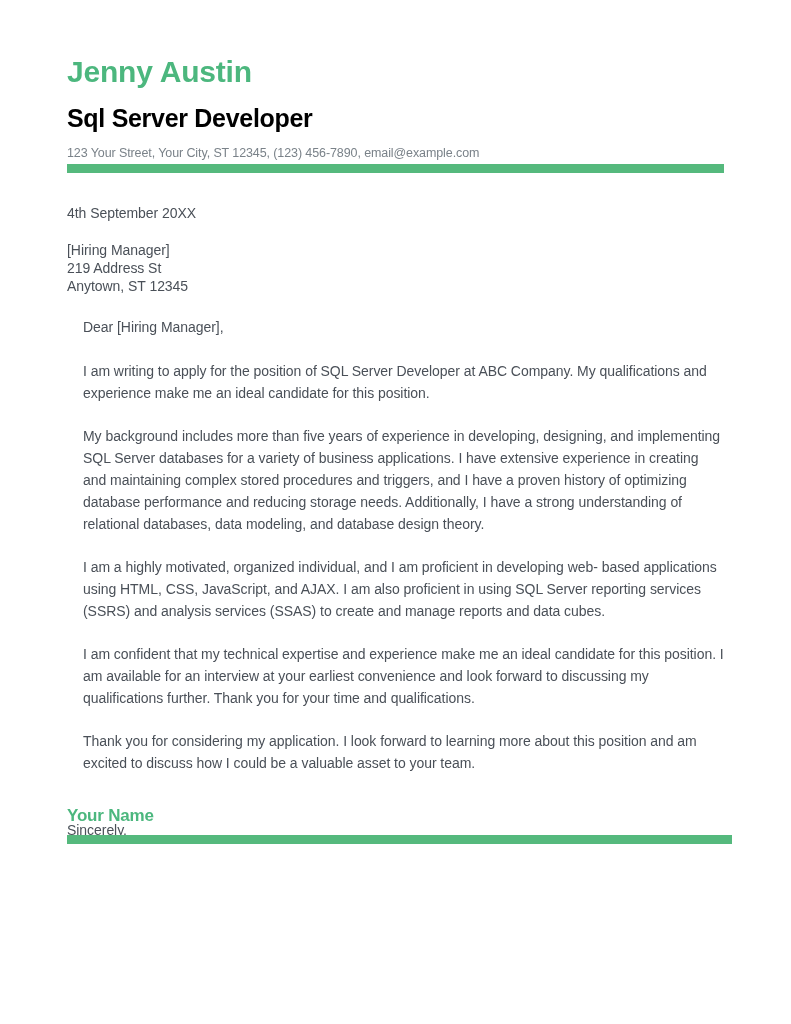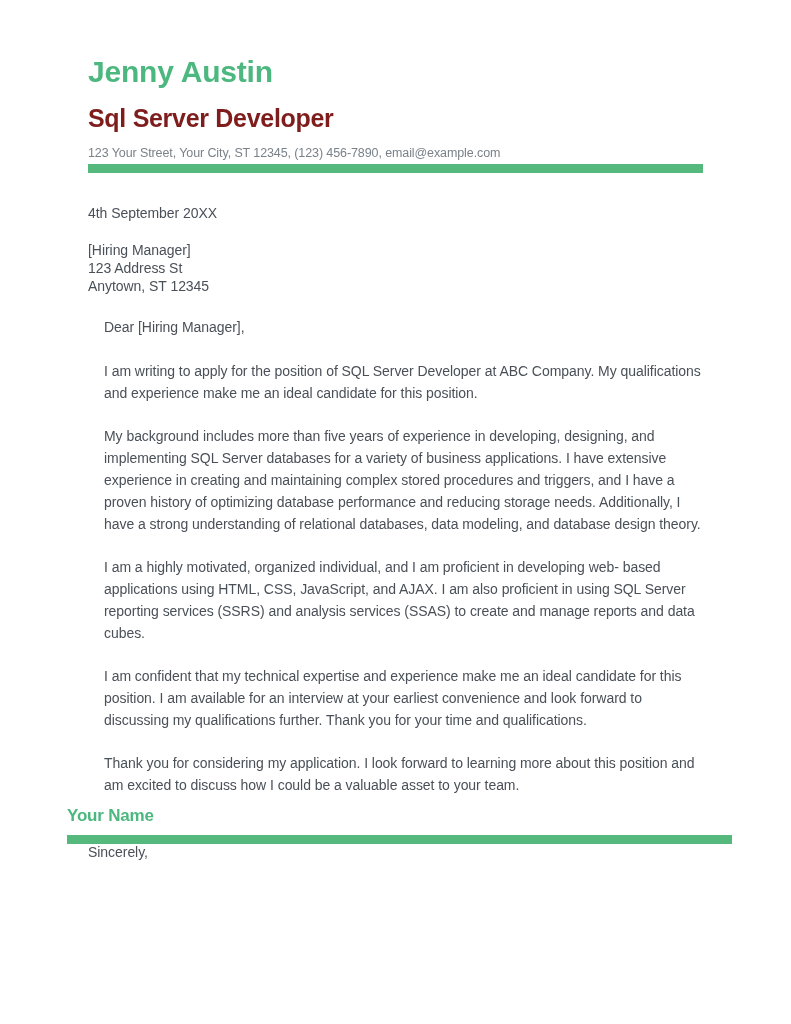--- a/index.html
+++ b/index.html
@@ -12,38 +12,38 @@
     height: 1024px;
     font-family: "Liberation Sans", sans-serif;
     -webkit-font-smoothing: antialiased;
   }
   .page {
     position: relative;
     width: 791px;
     height: 1024px;
     background: #ffffff;
     box-sizing: border-box;
-    padding: 0 88px;
+    padding: 0 67px;
   }
   
   .header {
     padding-top: 55px;
   }
   .name {
     font-size: 30px;
     font-weight: bold;
     color: #4cb77e;
     letter-spacing: -0.2px;
     line-height: 1.1;
     margin: 0 0 6px 0;
   }
   .job-title {
     font-size: 25px;
     font-weight: bold;
-    color: #7f1d1d;
+    color: #000000;
     letter-spacing: -0.3px;
     line-height: 1.15;
     margin: 16px 0 12px 0;
   }
   .contact-line {
     font-size: 12.5px;
     color: #7a8289;
     line-height: 1.3;
     margin: 1px 0 3px 0;
     letter-spacing: -0.1px;
@@ -107,21 +107,21 @@
     <div class="contact-line">123 Your Street, Your City, ST 12345, (123) 456-7890, email@example.com</div>
     <div class="rule"></div>
   </div>
 
   <div class="letter">
 
     <div class="date">4th September 20XX</div>
 
     <div class="recipient">
       <div>[Hiring Manager]</div>
-      <div>123 Address St</div>
+      <div>219 Address St</div>
       <div>Anytown, ST 12345</div>
     </div>
 
     <div class="salutation">Dear [Hiring Manager],</div>
 
     <p class="para">I am writing to apply for the position of SQL Server Developer at ABC Company. My qualifications and experience make me an ideal candidate for this position.</p>
     <p class="para">My background includes more than five years of experience in developing, designing, and implementing SQL Server databases for a variety of business applications. I have extensive experience in creating and maintaining complex stored procedures and triggers, and I have a proven history of optimizing database performance and reducing storage needs. Additionally, I have a strong understanding of relational databases, data modeling, and database design theory.</p>
     <p class="para">I am a highly motivated, organized individual, and I am proficient in developing web- based applications using HTML, CSS, JavaScript, and AJAX. I am also proficient in using SQL Server reporting services (SSRS) and analysis services (SSAS) to create and manage reports and data cubes.</p>
     <p class="para">I am confident that my technical expertise and experience make me an ideal candidate for this position. I am available for an interview at your earliest convenience and look forward to discussing my qualifications further. Thank you for your time and qualifications.</p>
     <p class="para">Thank you for considering my application. I look forward to learning more about this position and am excited to discuss how I could be a valuable asset to your team.</p>

